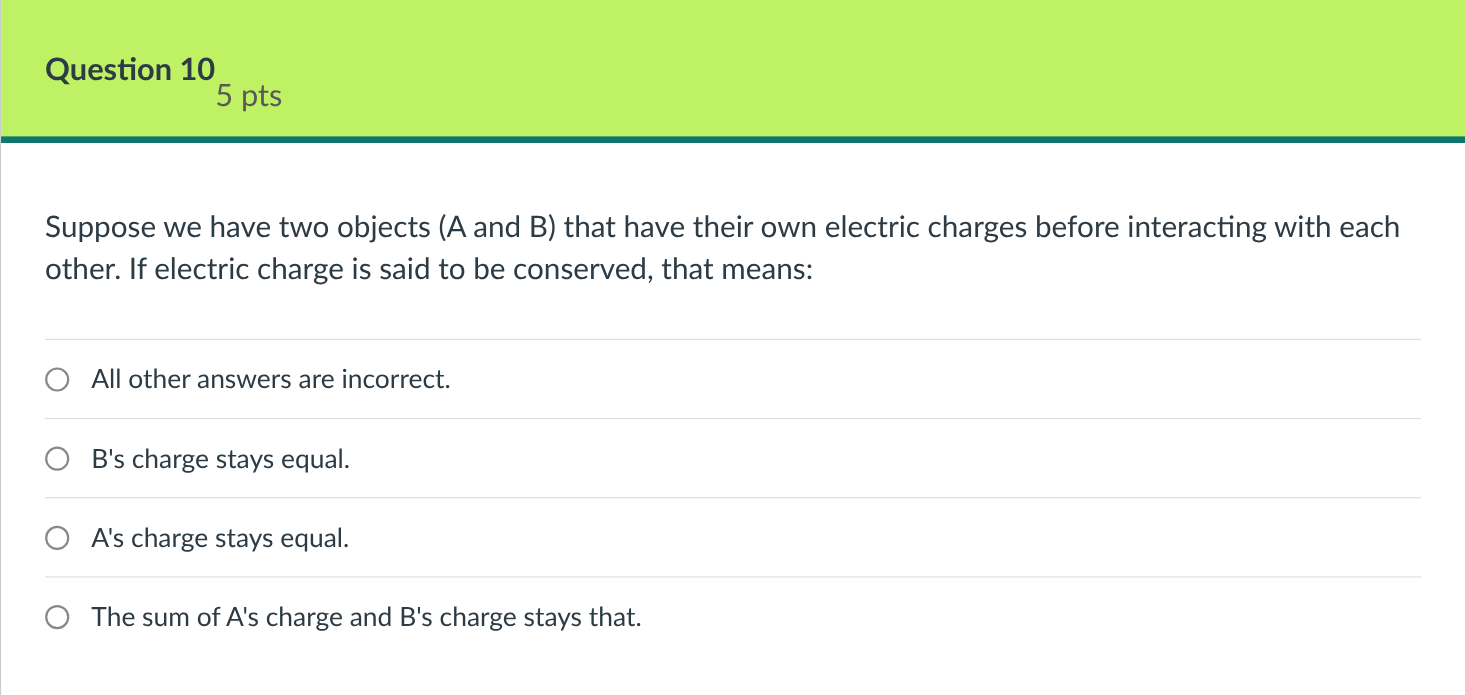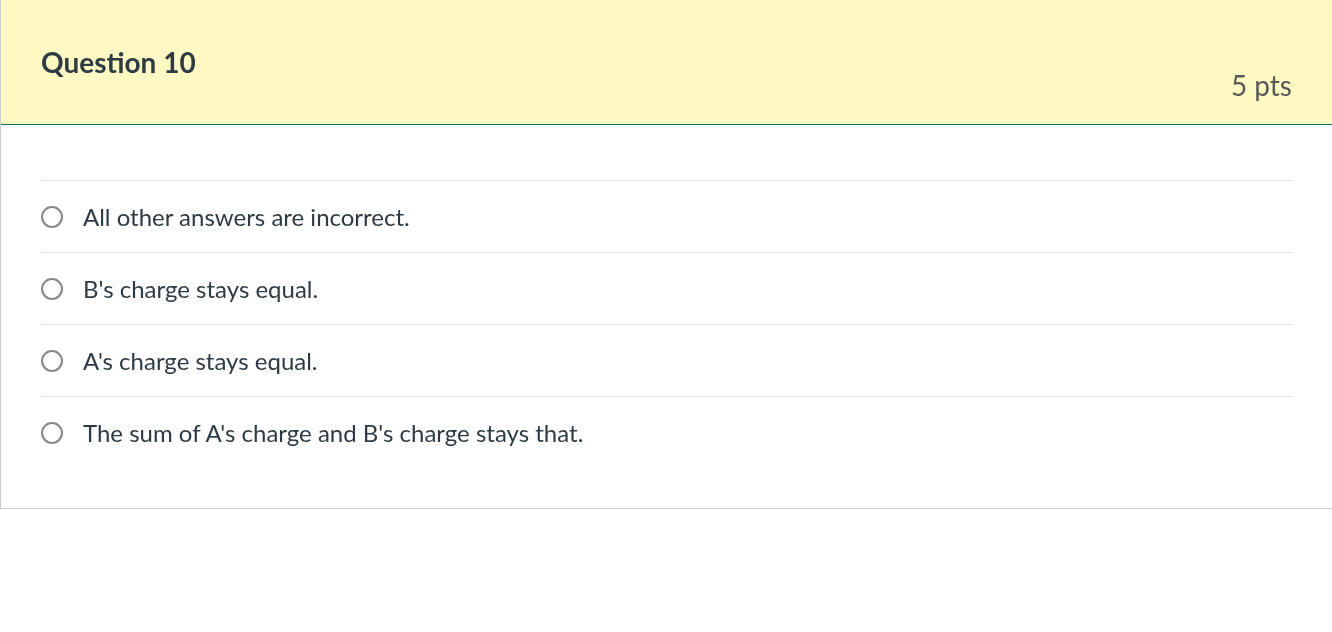--- a/index.html
+++ b/index.html
@@ -15,25 +15,24 @@
       width: 1332px;
       height: 632px;
     }
     .question-container {
       border: 1px solid #c7cdd1;
       border-top: none;
       border-right: none;
     }
     .question-header {
       display: flex;
-      justify-content: space-between;
       align-items: center;
-      background: #fef9c3;
+      background: #bef264;
       padding: 22px 40px 22px 40px;
-      border-bottom: 1px solid #0f766e;
+      border-bottom: 6px solid #0f766e;
     }
     .question-title {
       font-size: 28px;
       font-weight: 700;
       color: #2d3b45;
     }
     .question-points {
       font-size: 28px;
       font-weight: 400;
       color: #595959;
@@ -93,20 +92,21 @@
   </style>
 </head>
 <body>
 
 <div class="question-container">
   <div class="question-header">
     <div class="question-title">Question 10</div>
     <div class="question-points">5 pts</div>
   </div>
   <div class="question-body">
+    <div class="question-text">Suppose we have two objects (A and B) that have their own electric charges before interacting with each other. If electric charge is said to be conserved, that means:</div>
     <div class="answers">
       <label class="answer-option">
         <input type="radio" name="q10" class="radio" style="">
         <span class="answer-label">All other answers are incorrect.</span>
       </label>
       <label class="answer-option">
         <input type="radio" name="q10" class="radio" style="">
         <span class="answer-label">B's charge stays equal.</span>
       </label>
       <label class="answer-option">

